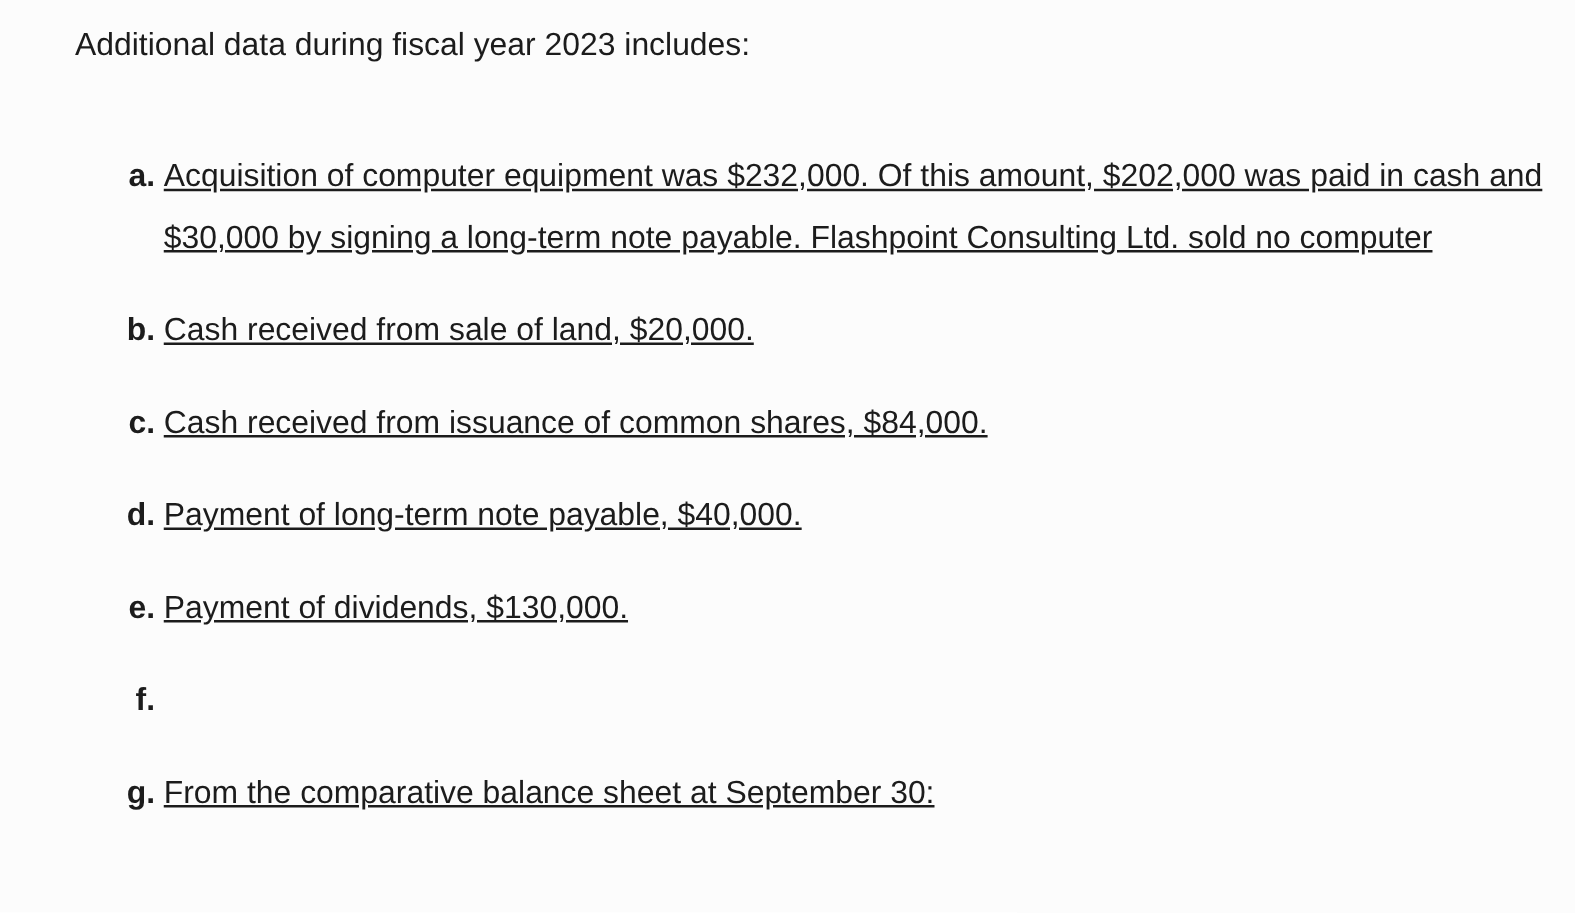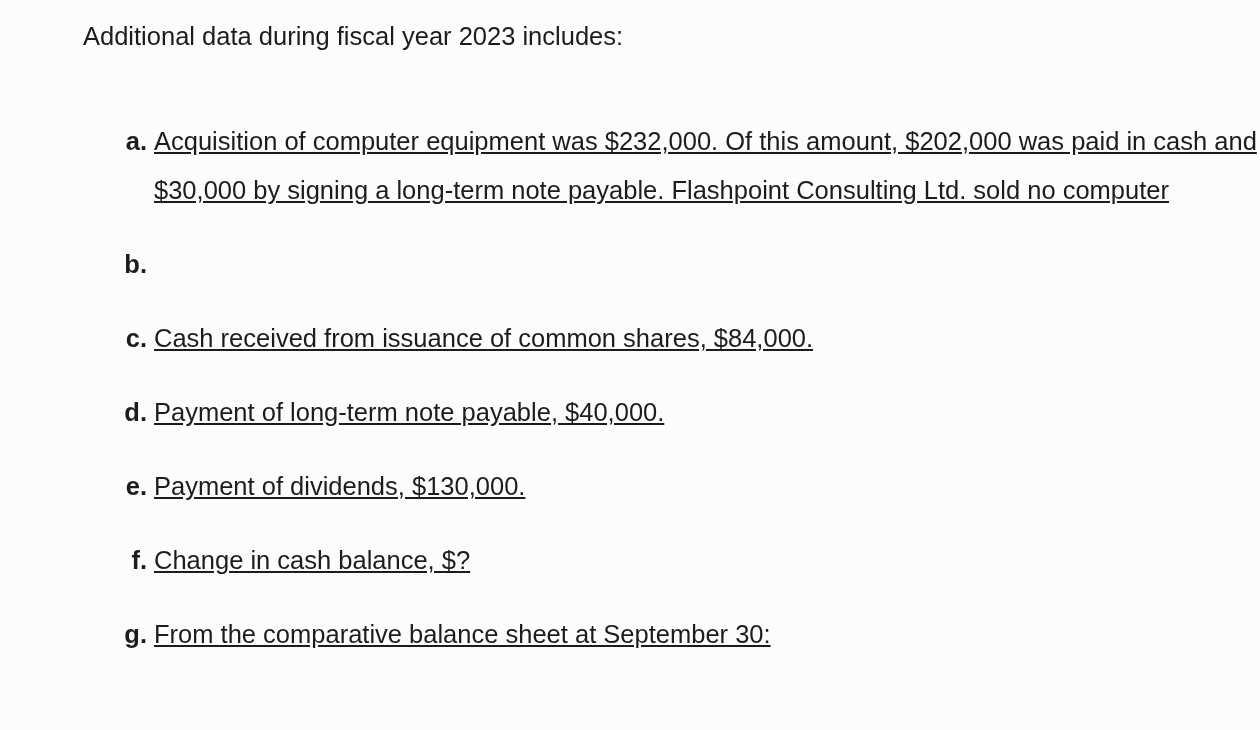--- a/index.html
+++ b/index.html
@@ -9,21 +9,21 @@
   }
   .page {
     position: relative;
     width: 1260px;
     height: 730px;
     box-sizing: border-box;
     background: #fcfcfc;
     color: #1c1c1c;
     font-family: "Liberation Sans", sans-serif;
     font-size: 25.5px;
-    padding: 21px 0 0 83px;
+    padding: 21px 0 0 60px;
     overflow: hidden;
   }
   .intro {
     line-height: 30px;
     white-space: nowrap;
   }
   .list {
     margin-top: 66px;
   }
   .item {
@@ -61,20 +61,23 @@
     <div class="item">
       <span class="marker">a.</span>
       <div class="body">
         <div class="line">Acquisition of computer equipment was $232,000. Of this amount, $202,000 was paid in cash and</div>
         <div class="line">$30,000 by signing a long-term note payable. Flashpoint Consulting Ltd. sold no computer</div>
       </div>
     </div>
 
     <div class="item">
       <span class="marker">b.</span>
+      <div class="body">
+        <div class="line">Cash received from sale of land, $20,000.</div>
+      </div>
     </div>
 
     <div class="item">
       <span class="marker">c.</span>
       <div class="body">
         <div class="line">Cash received from issuance of common shares, $84,000.</div>
       </div>
     </div>
 
     <div class="item">
@@ -86,23 +89,20 @@
 
     <div class="item">
       <span class="marker">e.</span>
       <div class="body">
         <div class="line">Payment of dividends, $130,000.</div>
       </div>
     </div>
 
     <div class="item">
       <span class="marker">f.</span>
-      <div class="body">
-        <div class="line">Change in cash balance, $?</div>
-      </div>
     </div>
 
     <div class="item">
       <span class="marker">g.</span>
       <div class="body">
         <div class="line">From the comparative balance sheet at September 30:</div>
       </div>
     </div>
 
   </div>

